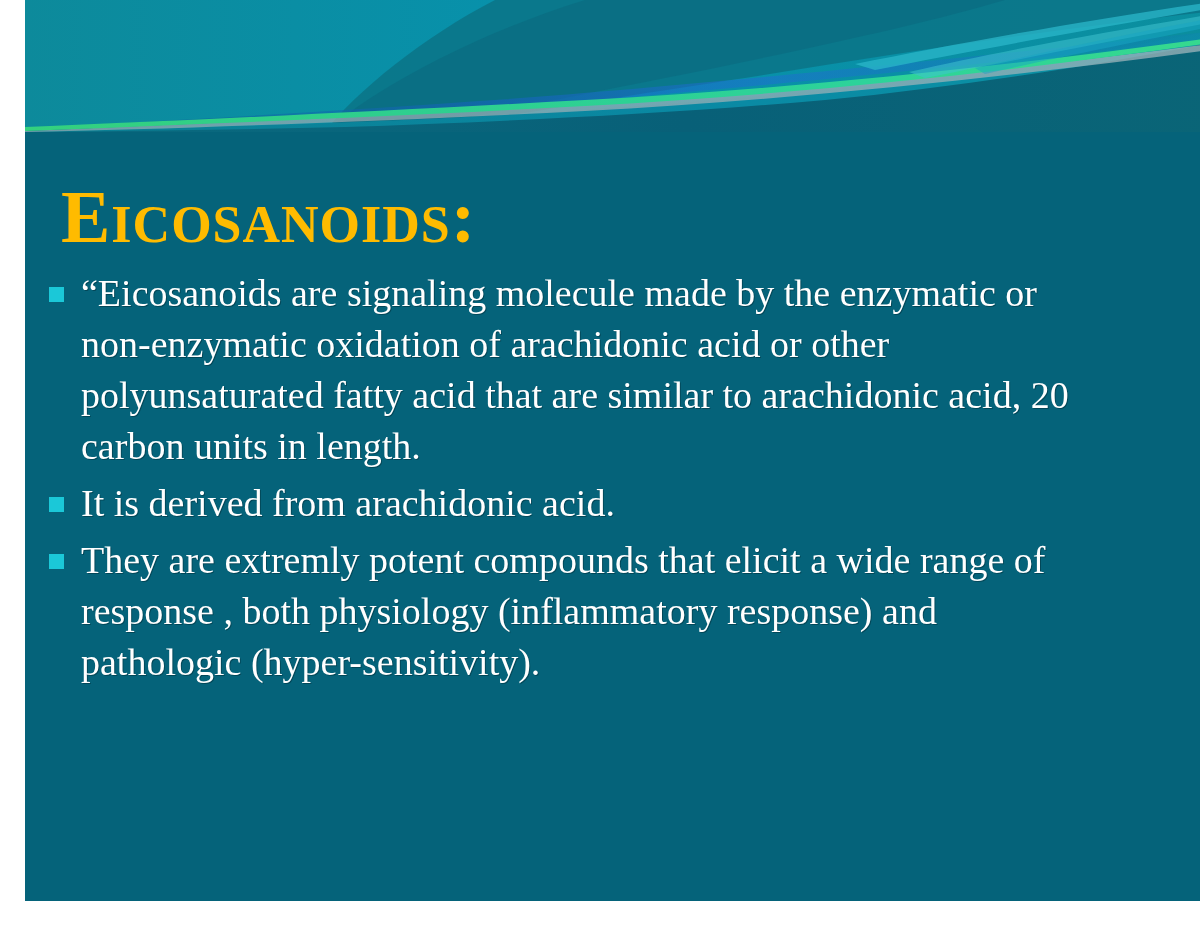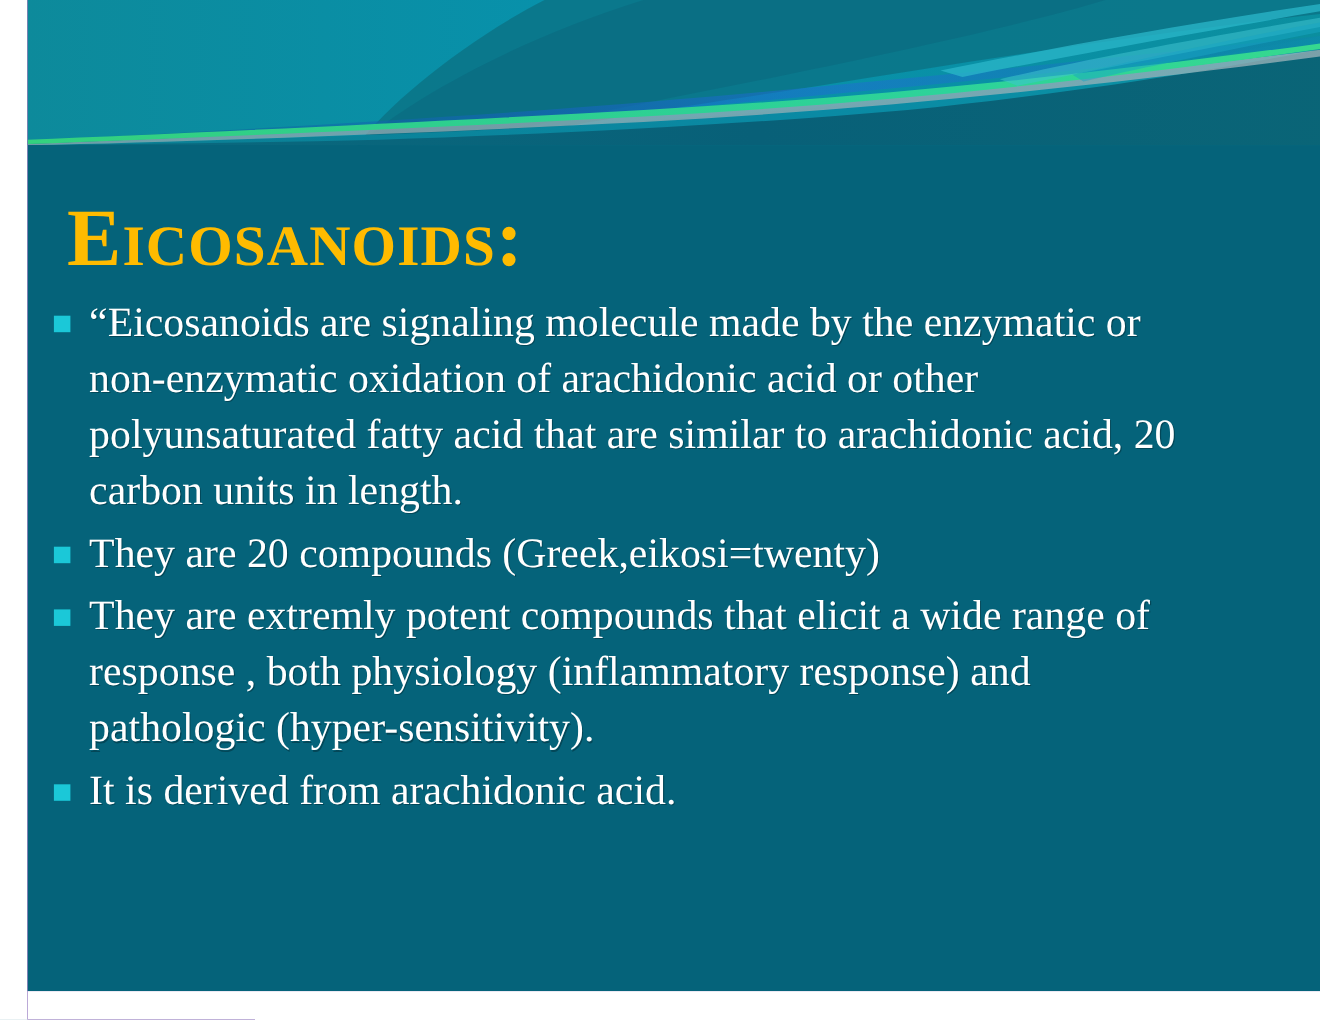--- a/index.html
+++ b/index.html
@@ -168,27 +168,23 @@
 
   <h1 class="slide-title">Eicosanoids:</h1>
 
   <ul class="body-list">
     <li class="bullet-item">
       <span class="bullet-marker"></span>
       <span class="bullet-text">“Eicosanoids are signaling molecule made by the enzymatic or non-enzymatic oxidation of arachidonic acid or other polyunsaturated fatty acid that are similar to arachidonic acid, 20 carbon units in length.</span>
     </li>
     <li class="bullet-item">
       <span class="bullet-marker"></span>
-      <span class="bullet-text">They are 20 compounds (Greek,eikosi=twenty)</span>
+      <span class="bullet-text">It is derived from arachidonic acid.</span>
     </li>
     <li class="bullet-item">
       <span class="bullet-marker"></span>
       <span class="bullet-text">They are extremly potent compounds  that elicit a wide range of response , both physiology (inflammatory response) and pathologic  (hyper-sensitivity).</span>
-    </li>
-    <li class="bullet-item">
-      <span class="bullet-marker"></span>
-      <span class="bullet-text">It is derived from arachidonic acid.</span>
     </li>
   </ul>
 
   <div class="bottom-strip"></div>
 
 </div>
 
 </body></html>

